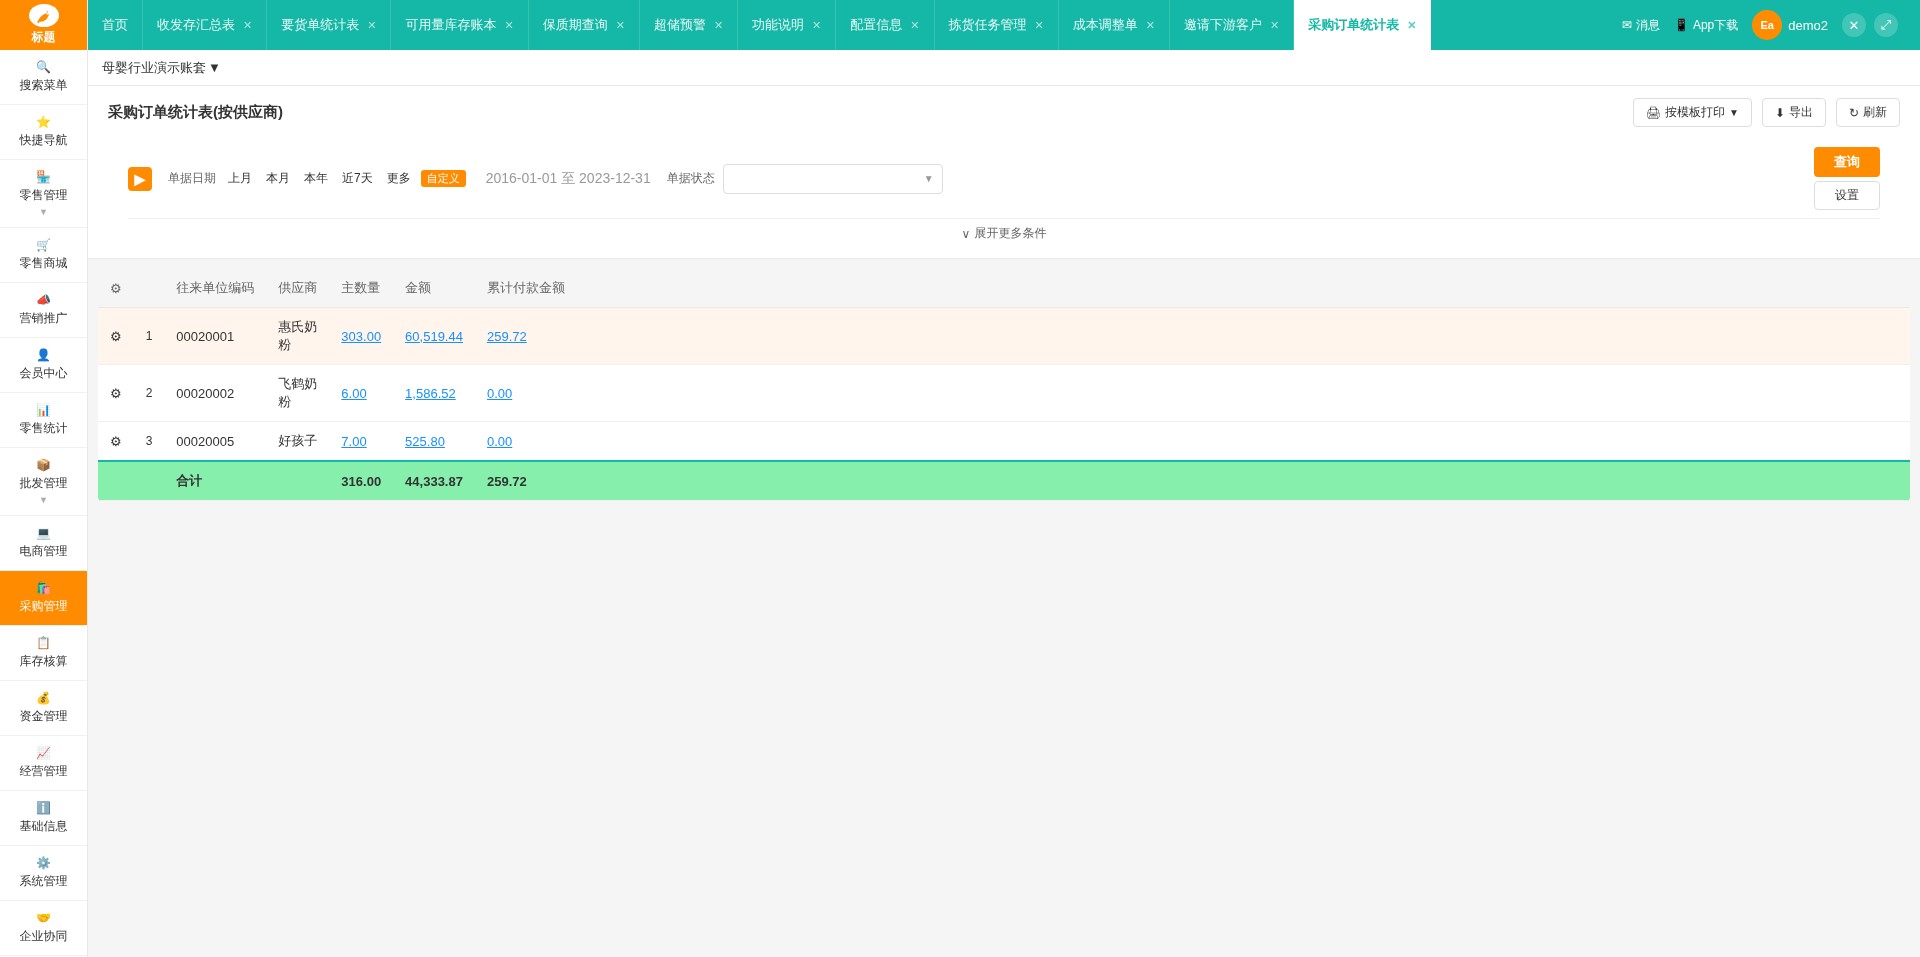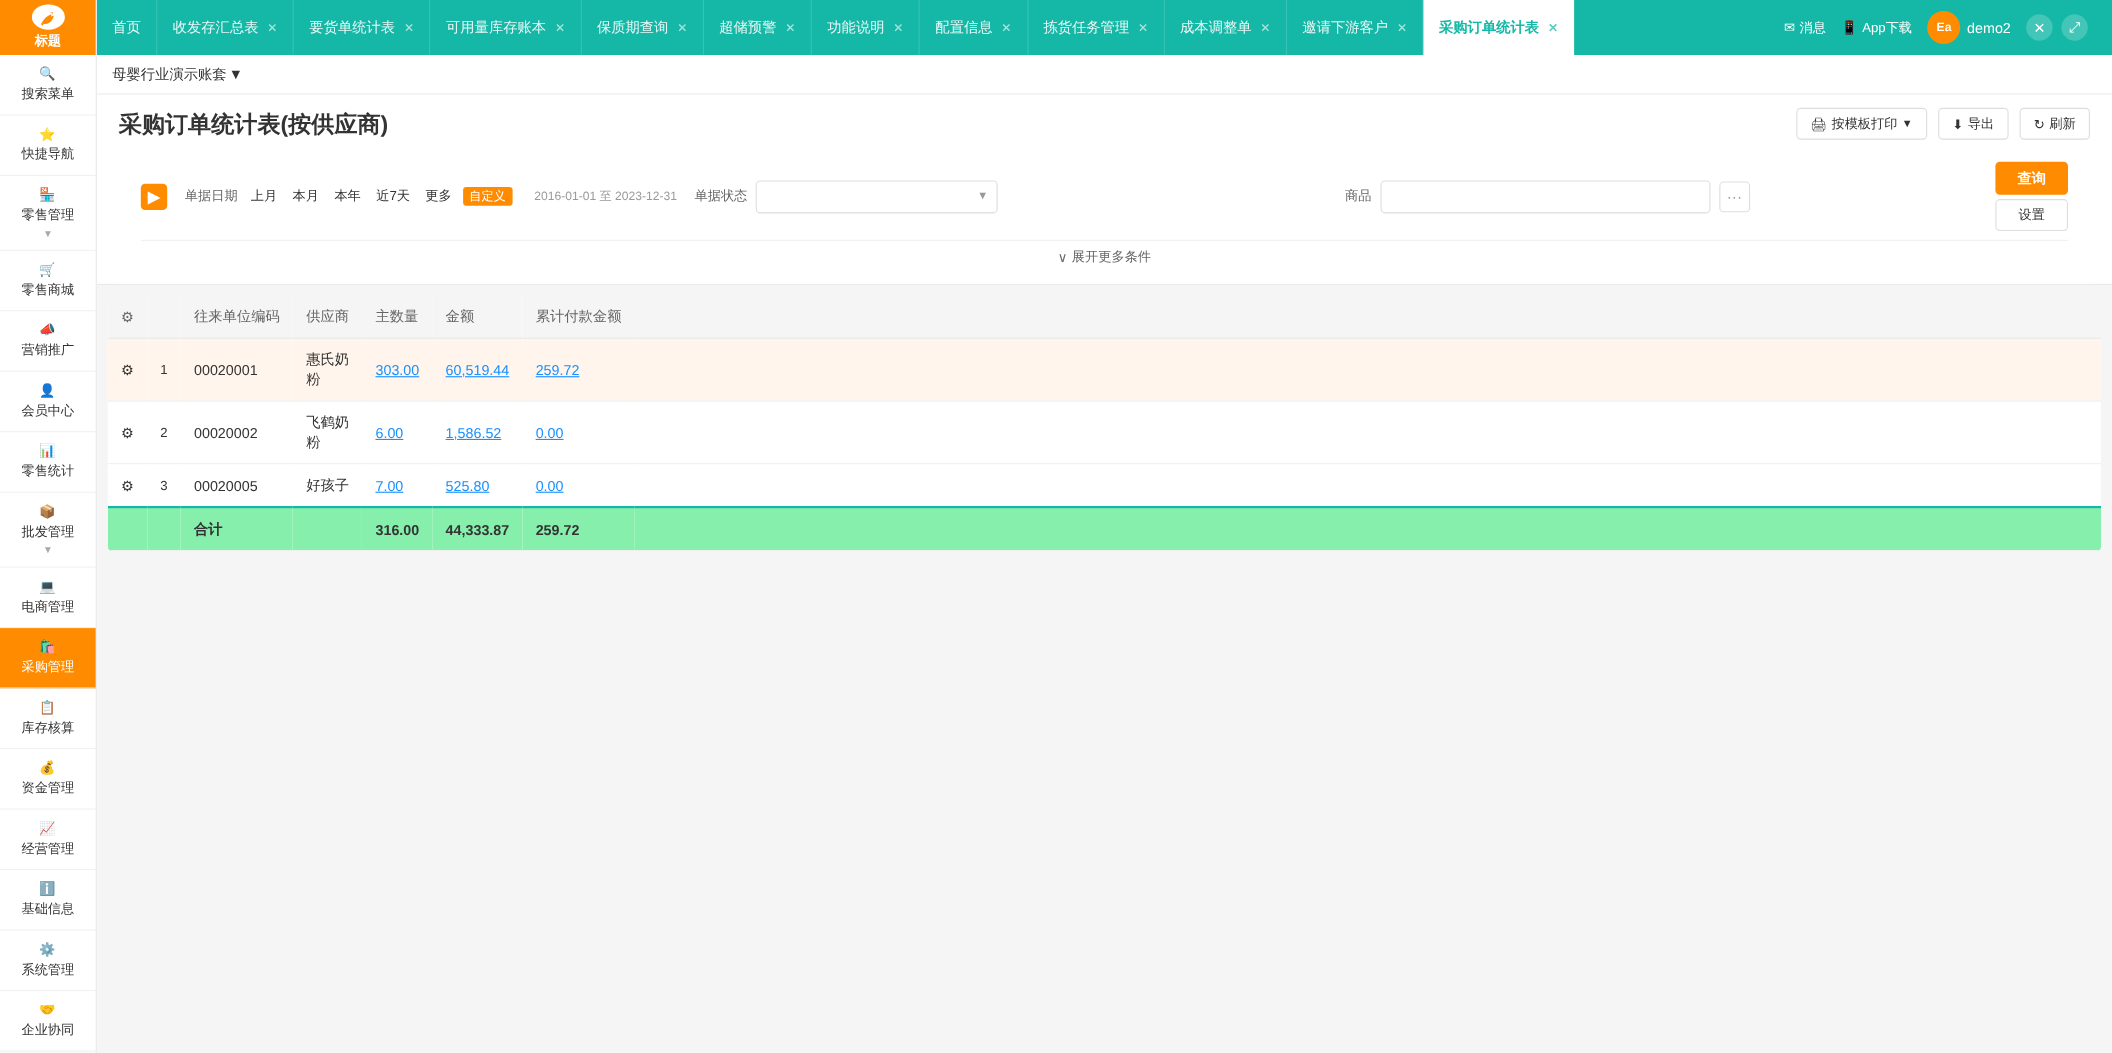--- a/index.html
+++ b/index.html
@@ -161,21 +161,21 @@
       padding: 12px 20px 0 20px;
       border-bottom: 1px solid #e8e8e8;
     }
     .page-title-row {
       display: flex;
       align-items: center;
       justify-content: space-between;
       margin-bottom: 10px;
     }
     .page-title {
-      font-size: 21px;
+      font-size: 15px;
       font-weight: bold;
       color: #333;
     }
     .page-actions {
       display: flex;
       align-items: center;
       gap: 10px;
     }
     .btn-print {
       display: flex;
@@ -280,21 +280,21 @@
     }
     .date-custom-tag {
       background: #ff8c00;
       color: white;
       font-size: 11px;
       padding: 1px 6px;
       border-radius: 3px;
       cursor: pointer;
     }
     .date-range-text {
-      font-size: 11px;
+      font-size: 14px;
       color: #999;
       margin-left: 4px;
     }
     .filter-input-group {
       display: flex;
       align-items: center;
       gap: 8px;
       flex: 1;
     }
     .filter-select {
@@ -620,27 +620,20 @@
           </div>
           <div class="filter-group">
             <span class="date-range-text">2016-01-01 至 2023-12-31</span>
           </div>
           <div class="filter-input-group">
             <span class="filter-label">单据状态</span>
             <div class="filter-select" style="min-width:220px;">
               <span></span>
               <span style="color:#999;font-size:10px;">▼</span>
             </div>
-          </div>
-          <div class="filter-input-group">
-            <span class="filter-label">商品</span>
-            <input class="filter-input" type="text" style="min-width: 300px;">
-            <button class="ellipsis-btn">
-              <span>···</span>
-            </button>
           </div>
           <div style="display:flex;flex-direction:column;gap:4px;margin-left:auto;">
             <button class="btn-query">
               <span>查询</span>
             </button>
             <button class="btn-settings">
               <span>设置</span>
             </button>
           </div>
         </div>

